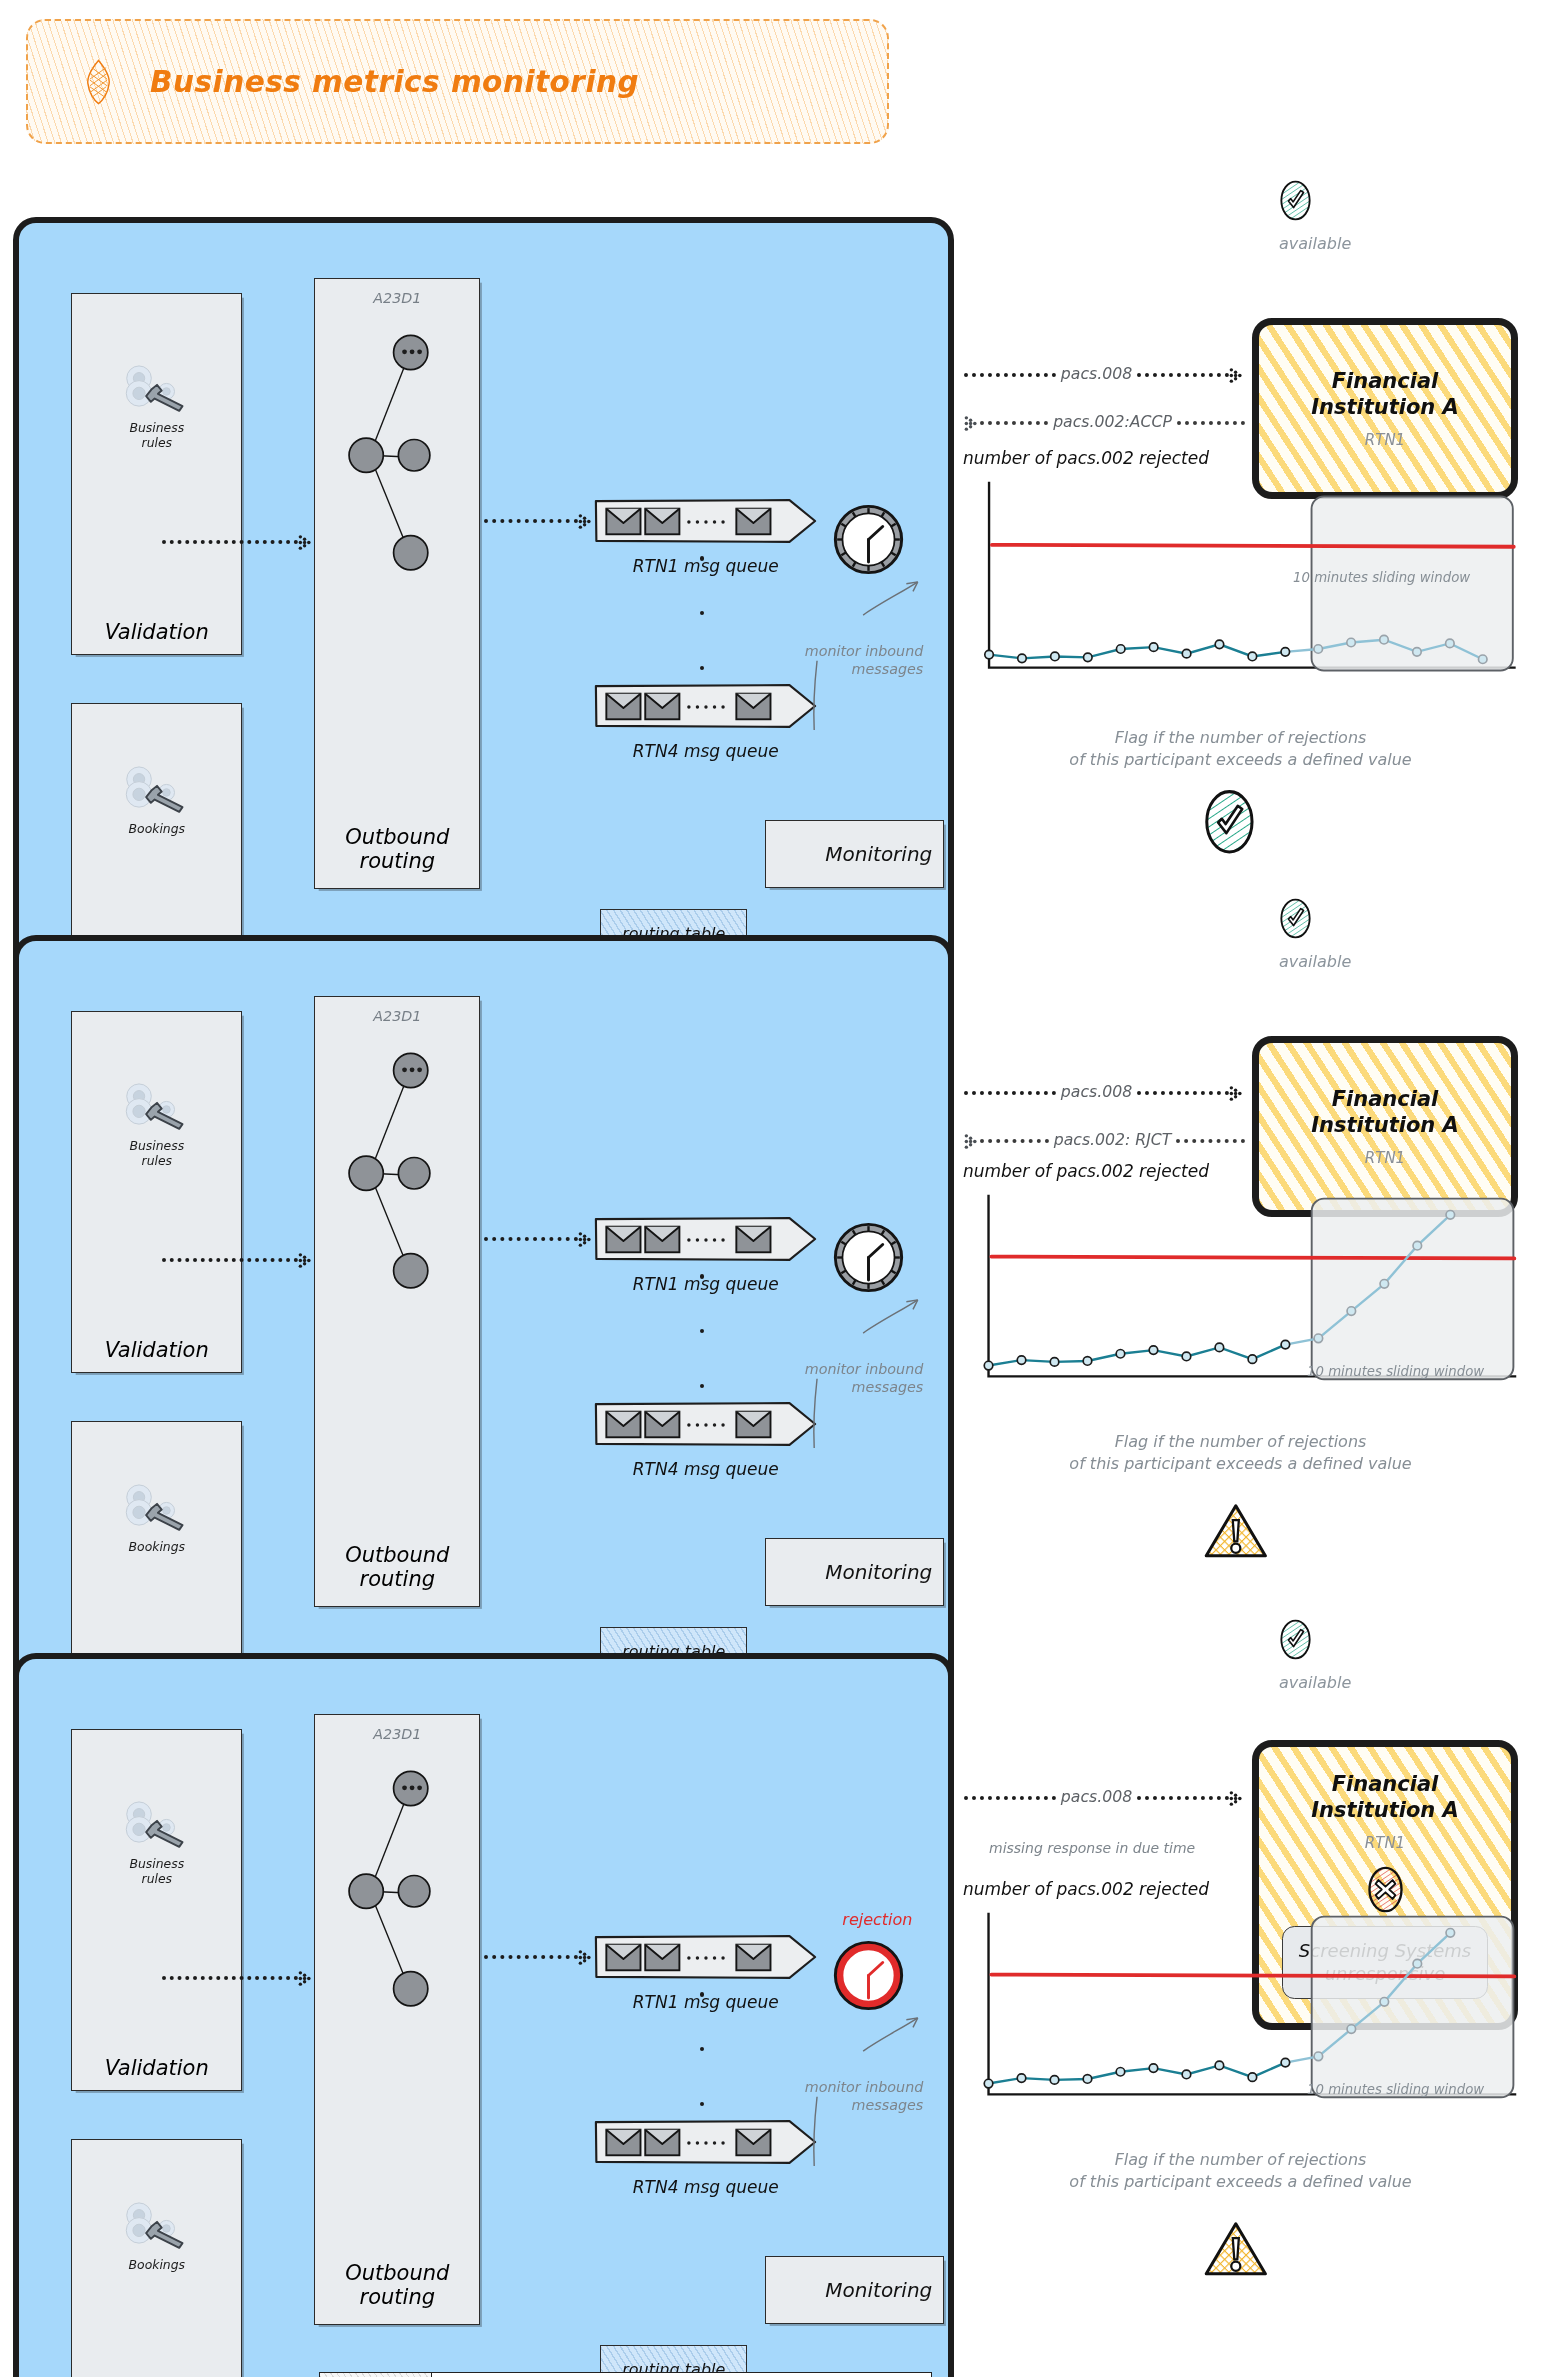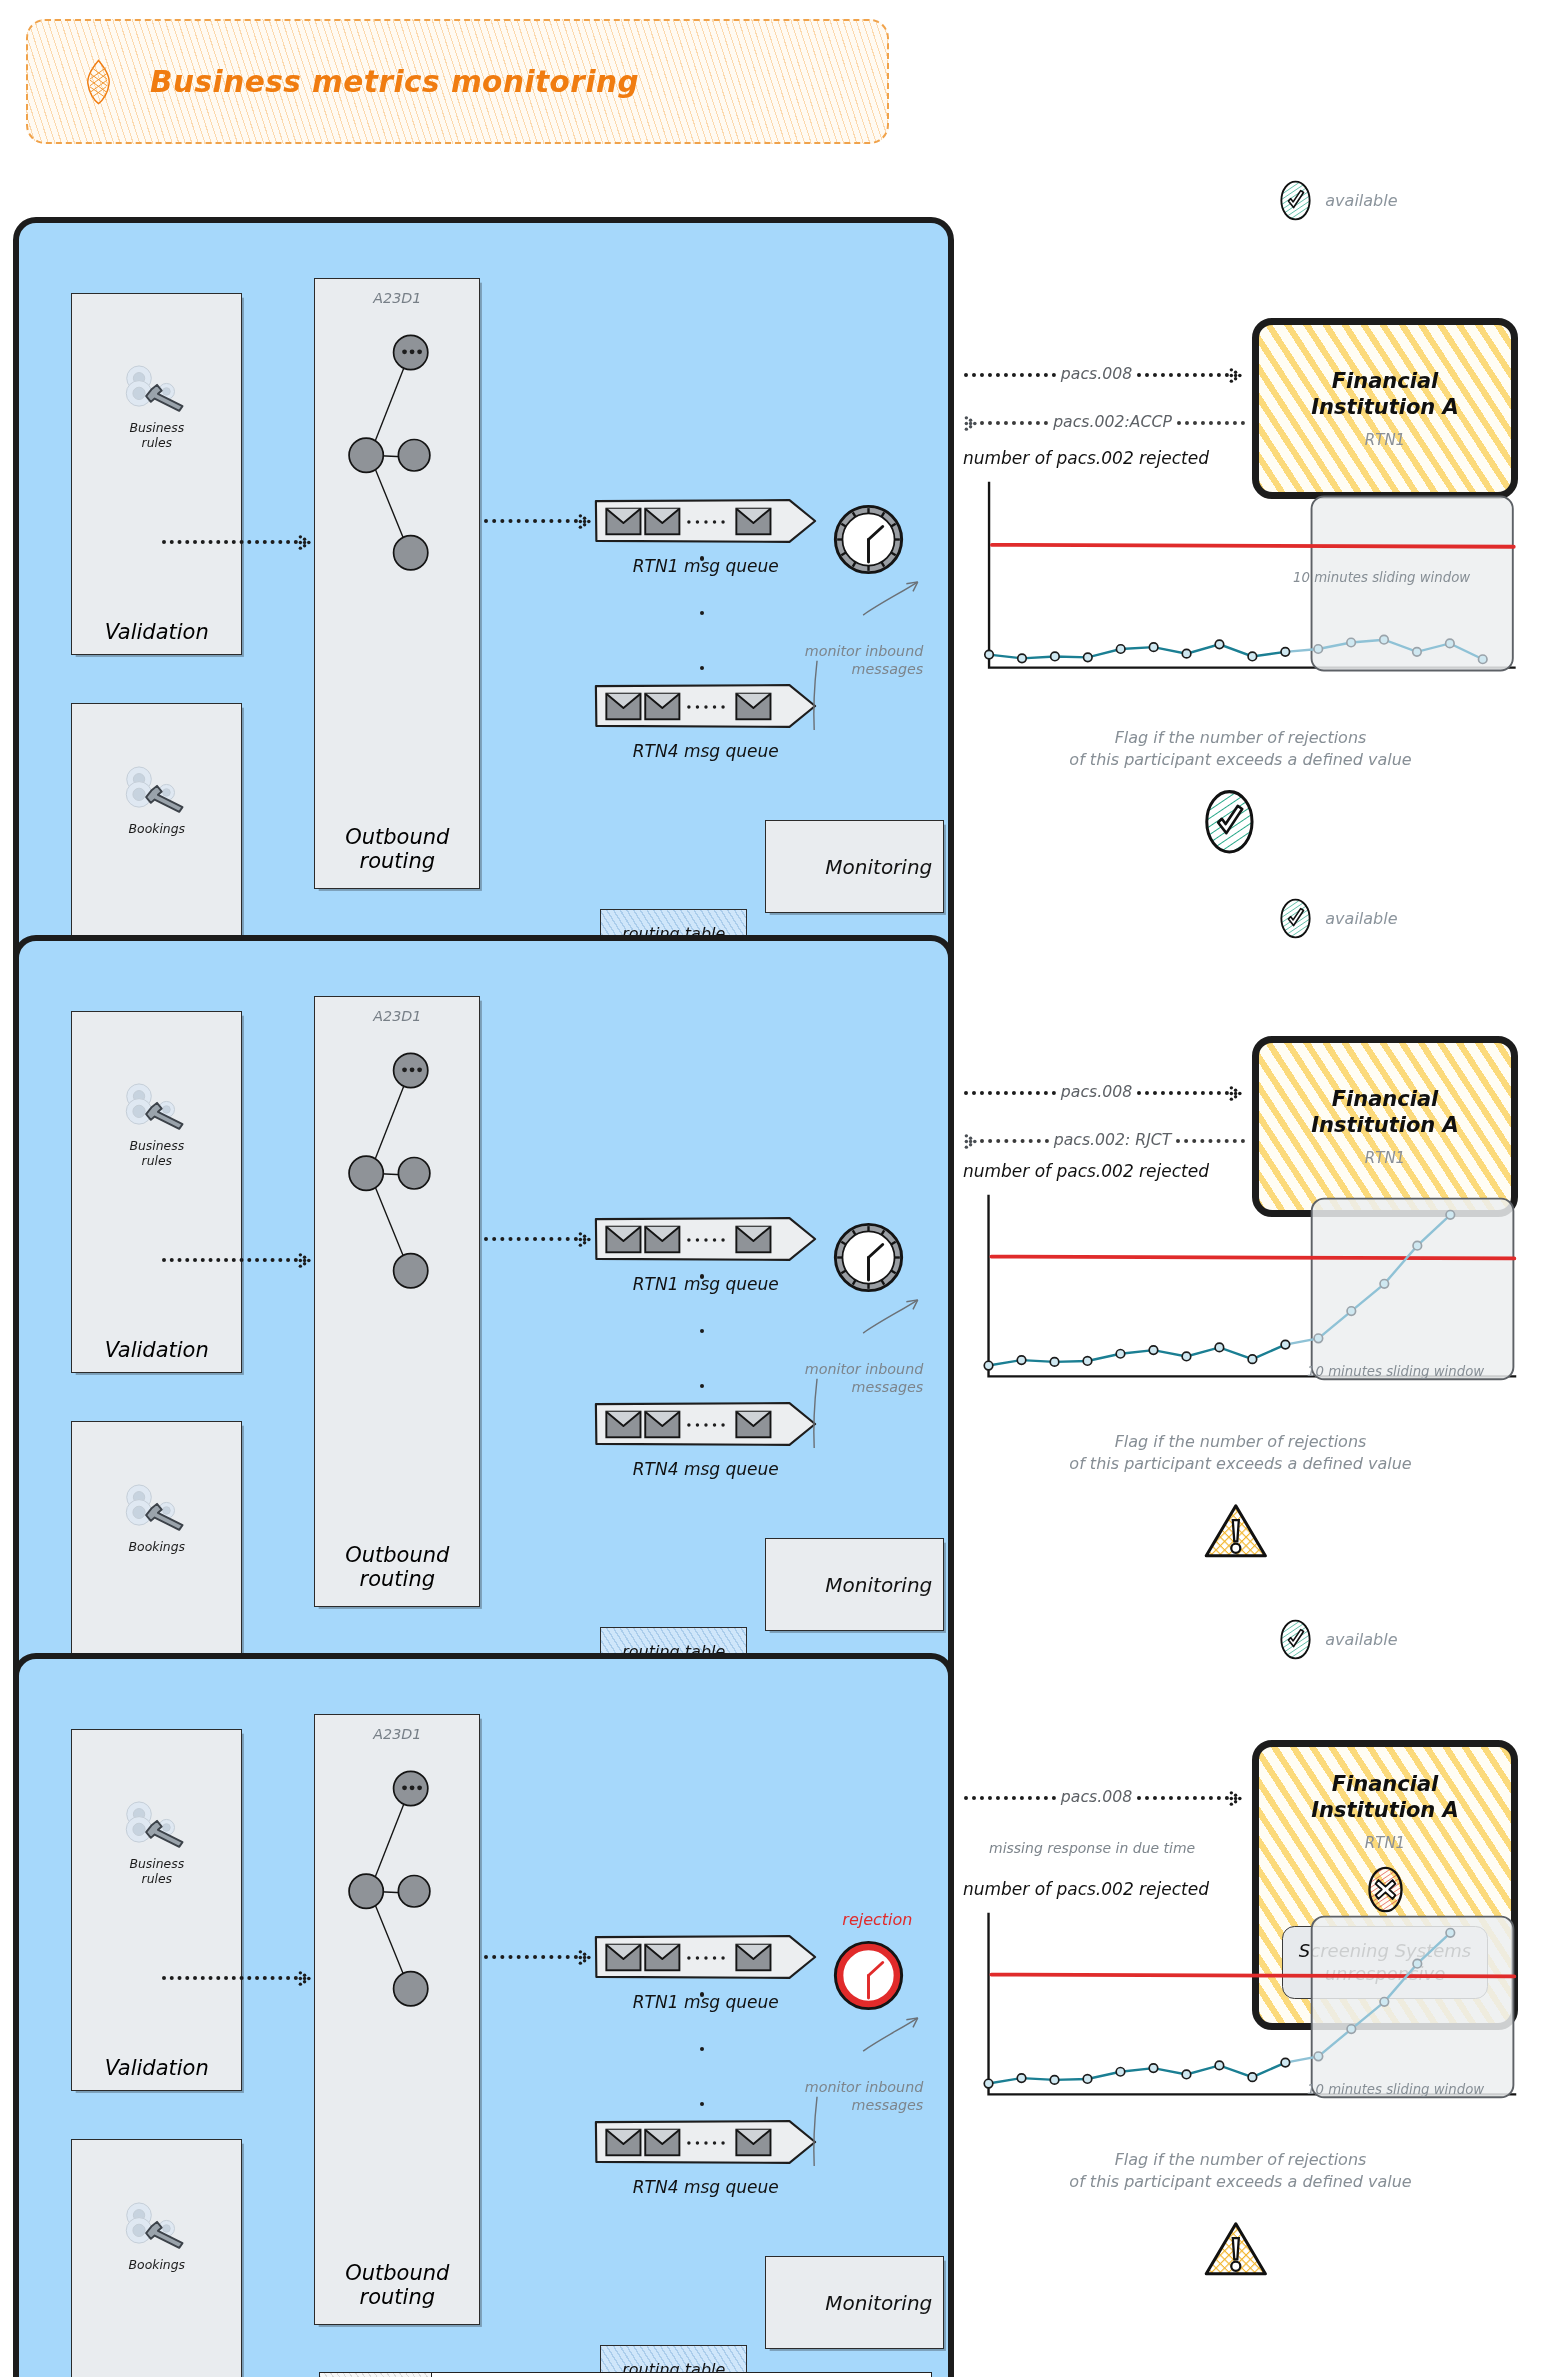--- a/index.html
+++ b/index.html
@@ -54,21 +54,21 @@
   }
 
   .validation { left:52px; top:70px; width:171px; height:362px; }
   .settlement { left:52px; top:480px; width:171px; height:301px; }
   .routing-card { left:295px; top:55px; width:166px; height:611px; }
   .routing-card .card-title { bottom:15px; line-height:1.15; }
   .node-id {
     position:absolute; left:0; right:0; top:10.5px; text-align:center;
     font-size:14.3px; color:#777f87; font-style:italic;
   }
-  .monitoring { left:746px; top:597px; width:179px; height:93px;
+  .monitoring { left:746px; top:597px; width:179px; height:68px;
                 display:flex; align-items:center; justify-content:center;padding-left:48px; }
   .monitoring span { font-size:20px; color:#121212; font-style:italic; }
 
   
   .queue { position:absolute; }
   .queue-label {
     position:absolute; left:0; right:0; top:100%; margin-top:12px; text-align:center;
     font-size:17px; color:#111; font-style:italic; white-space:nowrap;
   }
   .q1 { left:575px; top:275px; width:223px; height:46px; }
@@ -104,21 +104,21 @@
     font-size:15px; color:#111; font-style:italic;
   }
   .rcell-st { width:52px; flex:0 0 auto; display:flex; align-items:center; justify-content:center; }
 
   
   .ok-badge { width:33px; height:41px; display:block; }
   .warn-badge { width:41px; height:36px; display:block; }
   .err-badge { width:41px; height:49px; display:block; }
 
   
-  .avail-row { position:absolute; display:flex; align-items:center; gap:13.3px; }
+  .avail-row { position:absolute; display:flex; gap:13.3px;flex-direction:column; }
   .avail-row .lbl { font-size:16px; color:#8b949c; font-style:italic; }
 
   .fi-box {
     position:absolute; border:7.1px solid #1c1c1c; border-radius:20px;
     background:
       repeating-linear-gradient(57deg, rgba(250,206,82,.75) 0 6.2px, rgba(255,255,255,0) 6.2px 16px),
       #fffdf4;
     display:flex; flex-direction:column; align-items:center; justify-content:center;
     padding:12.4px 8.6px;
   }

